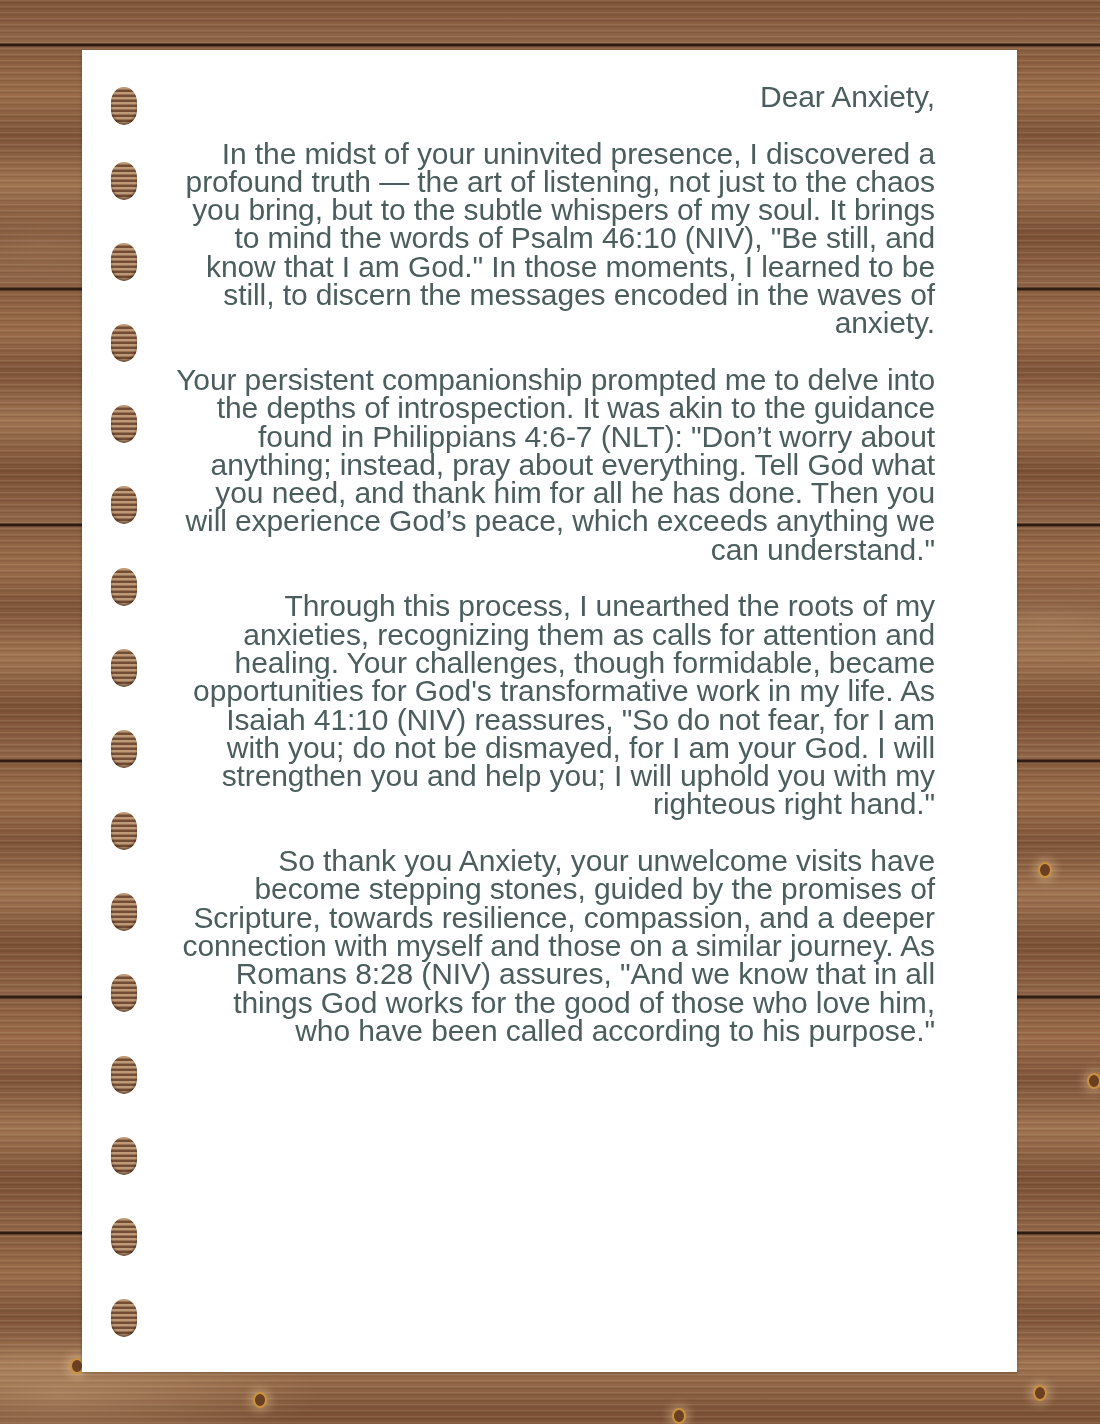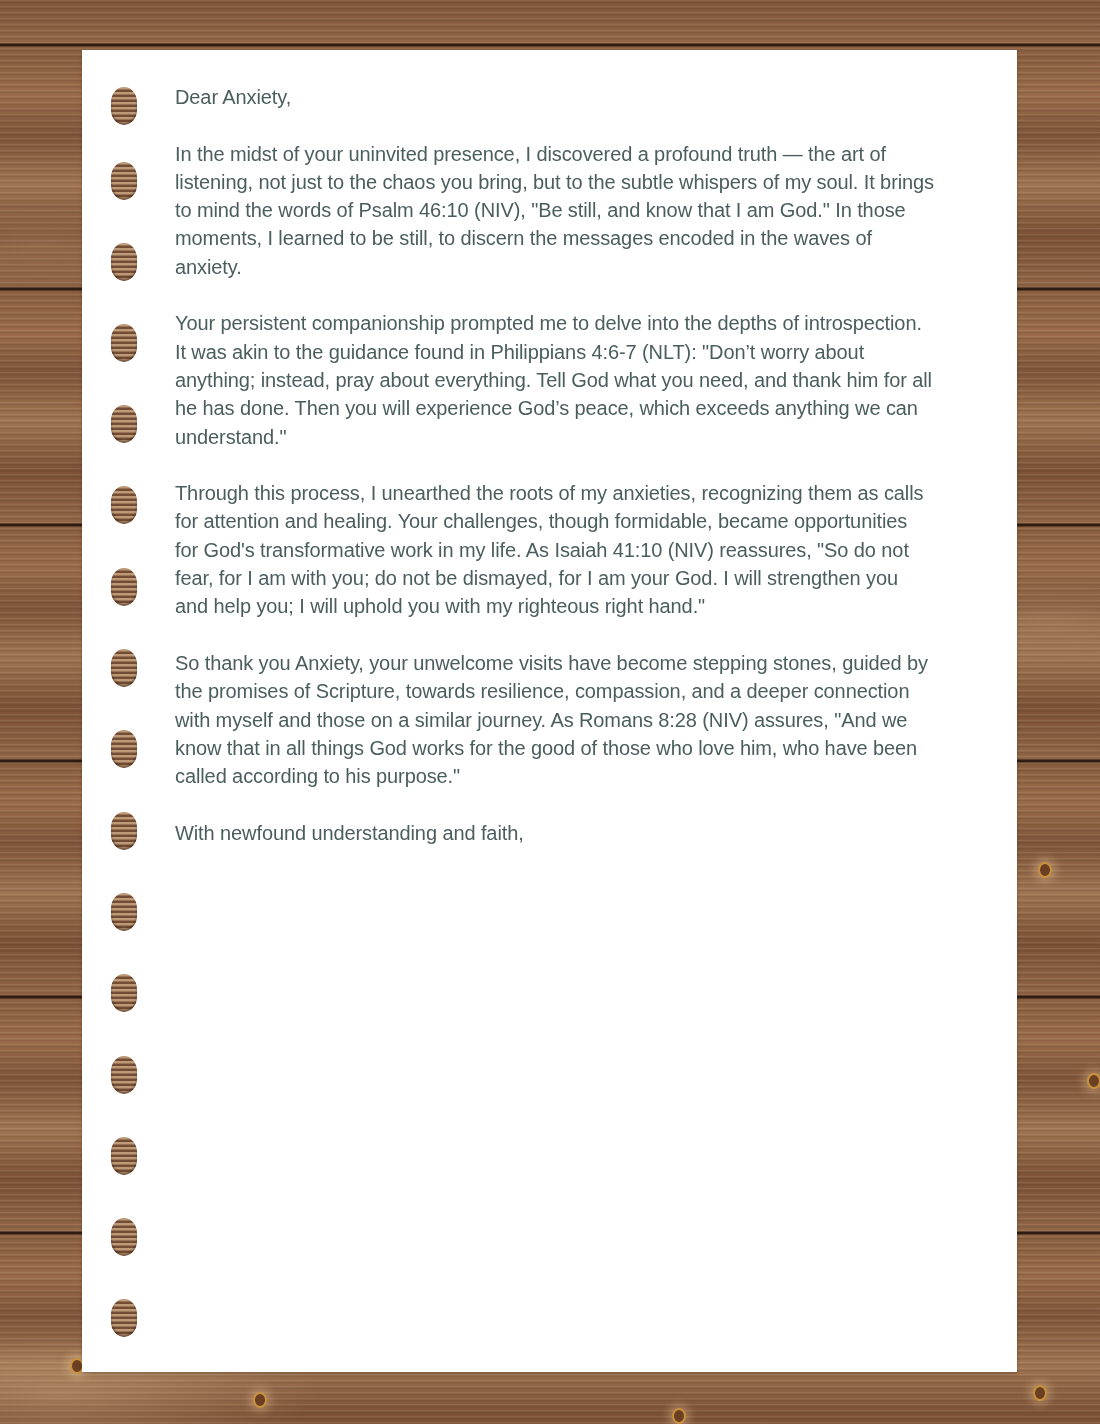--- a/index.html
+++ b/index.html
@@ -63,23 +63,24 @@
           rgba(90,55,35,0.5) 3px, rgba(90,55,35,0.5) 5px);
       box-shadow: inset 0 -2px 2px rgba(40,20,10,0.5);
     }
     .letter {
       position: absolute;
       left: 93px;
       top: 33px;
       width: 760px;
       color: #4b5d5d;
       font-family: "Liberation Sans", sans-serif;
-      font-size: 20px;
+      font-size: 30px;
       line-height: 28.3px;
       letter-spacing: -0.1px;
+      text-align: right;
     }
     .letter p {
       margin: 0 0 28.3px 0;
     }
   </style>
 </head>
 <body>
 
 <div class="wood-shade"></div>
 <div class="knot" style="left:1038px; top:862px;"></div>
@@ -106,15 +107,14 @@
   <div class="hole" style="top:1087px;"></div>
   <div class="hole" style="top:1168px;"></div>
   <div class="hole" style="top:1249px;"></div>
 
   <div class="letter">
     <p>Dear Anxiety,</p>
     <p>In the midst of your uninvited presence, I discovered a profound truth — the art of listening, not just to the chaos you bring, but to the subtle whispers of my soul. It brings to mind the words of Psalm 46:10 (NIV), "Be still, and know that I am God." In those moments, I learned to be still, to discern the messages encoded in the waves of anxiety.</p>
     <p>Your persistent companionship prompted me to delve into the depths of introspection. It was akin to the guidance found in Philippians 4:6-7 (NLT): "Don’t worry about anything; instead, pray about everything. Tell God what you need, and thank him for all he has done. Then you will experience God’s peace, which exceeds anything we can understand."</p>
     <p>Through this process, I unearthed the roots of my anxieties, recognizing them as calls for attention and healing. Your challenges, though formidable, became opportunities for God's transformative work in my life. As Isaiah 41:10 (NIV) reassures, "So do not fear, for I am with you; do not be dismayed, for I am your God. I will strengthen you and help you; I will uphold you with my righteous right hand."</p>
     <p>So thank you Anxiety, your unwelcome visits have become stepping stones, guided by the promises of Scripture, towards resilience, compassion, and a deeper connection with myself and those on a similar journey. As Romans 8:28 (NIV) assures, "And we know that in all things God works for the good of those who love him, who have been called according to his purpose."</p>
-    <p>With newfound understanding and faith,</p>
   </div>
 </div>
 
 </body></html>

